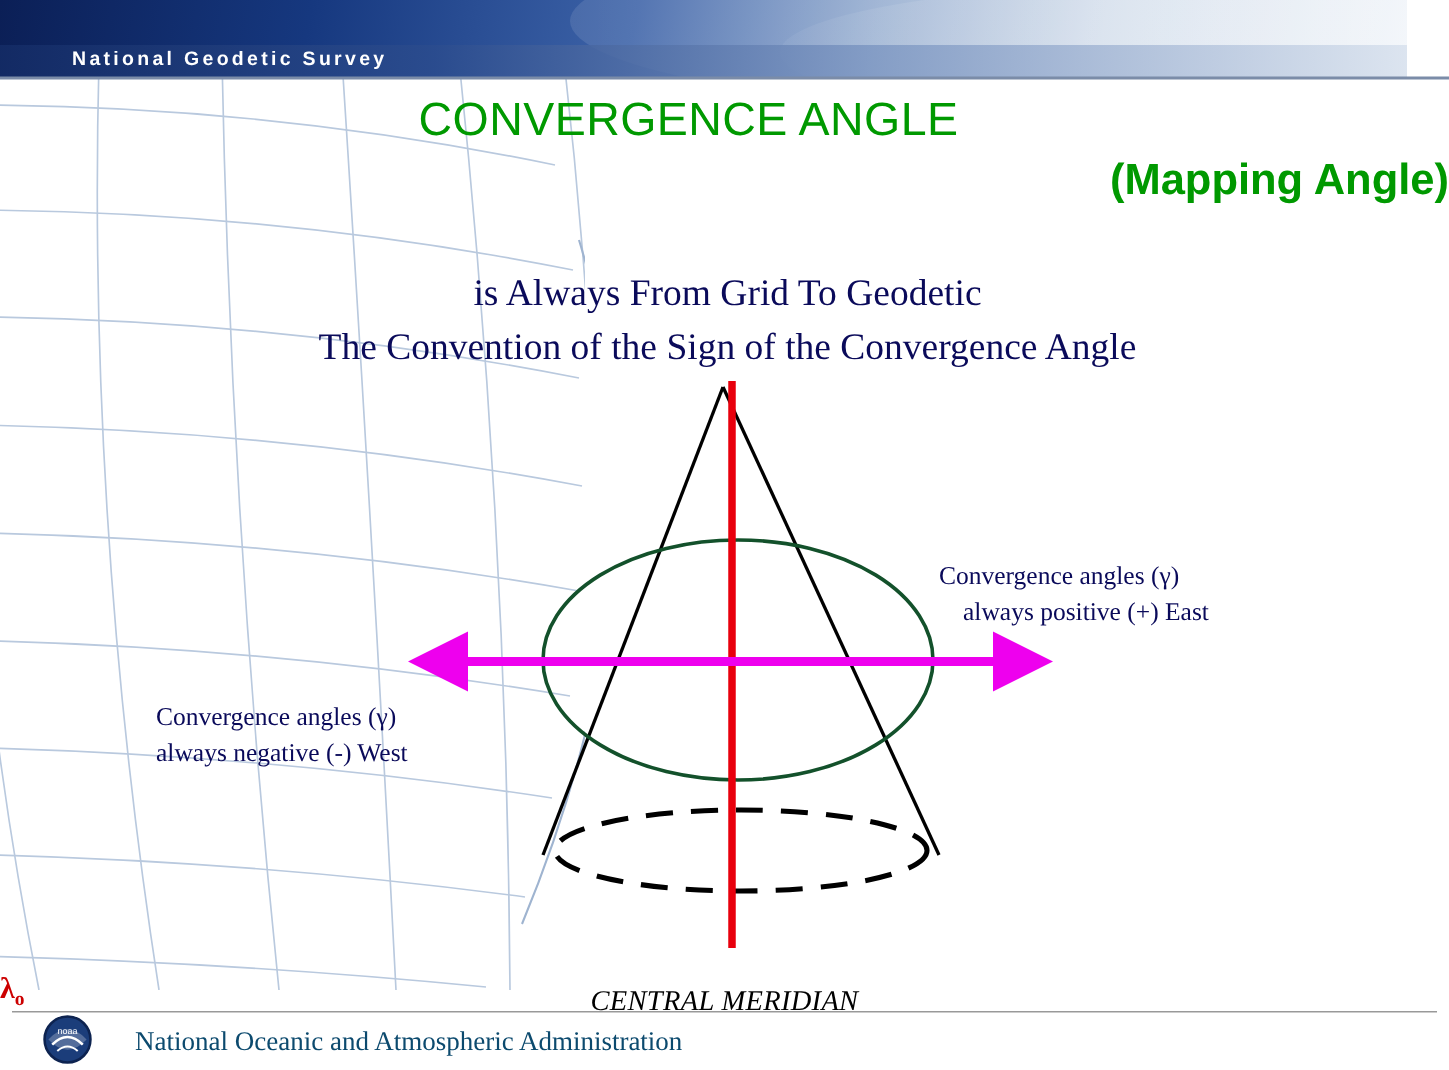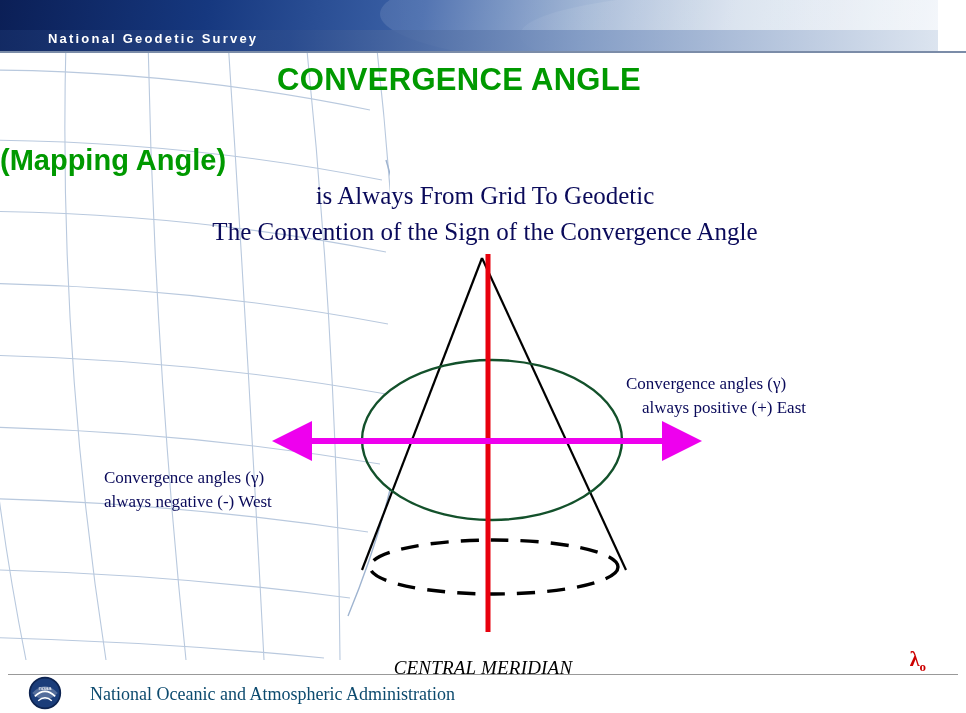--- a/index.html
+++ b/index.html
@@ -73,34 +73,33 @@
   }
 
   
   .title-main {
     position: absolute;
     left: 0; top: 62px;
     width: 918px;
     text-align: center;
     font-family: "Liberation Sans", sans-serif;
     font-size: 31px;
-    font-weight: bold;
+    font-weight: normal;
     color: #009900;
     letter-spacing: 0.3px;
   }
   .title-sub {
     position: absolute;
     left: 0; top: 104px;
     width: 966px;
-    text-align: left;
+    text-align: right;
     font-family: "Liberation Sans", sans-serif;
     font-size: 29px;
     font-weight: bold;
     color: #009900;
-    margin-top: 40px;
   }
   .convention {
     position: absolute;
     left: 70px; top: 178px;
     width: 830px;
     text-align: center;
     font-size: 25px;
     color: #0a0a5a;
     line-height: 1.42;
   }
@@ -126,21 +125,21 @@
     left: 104px; top: 466px;
     width: 290px;
     font-size: 17px;
     color: #0a0a5a;
     line-height: 1.42;
   }
   .lambda {
     position: absolute;
     left: 0; top: 648px;
     width: 926px;
-    text-align: right;
+    text-align: left;
     font-size: 20px;
     font-weight: bold;
     color: #cc0000;
   }
   .lambda sub { font-size: 13px; }
   .central-meridian {
     position: absolute;
     left: 0; top: 657px;
     width: 966px;
     text-align: center;

